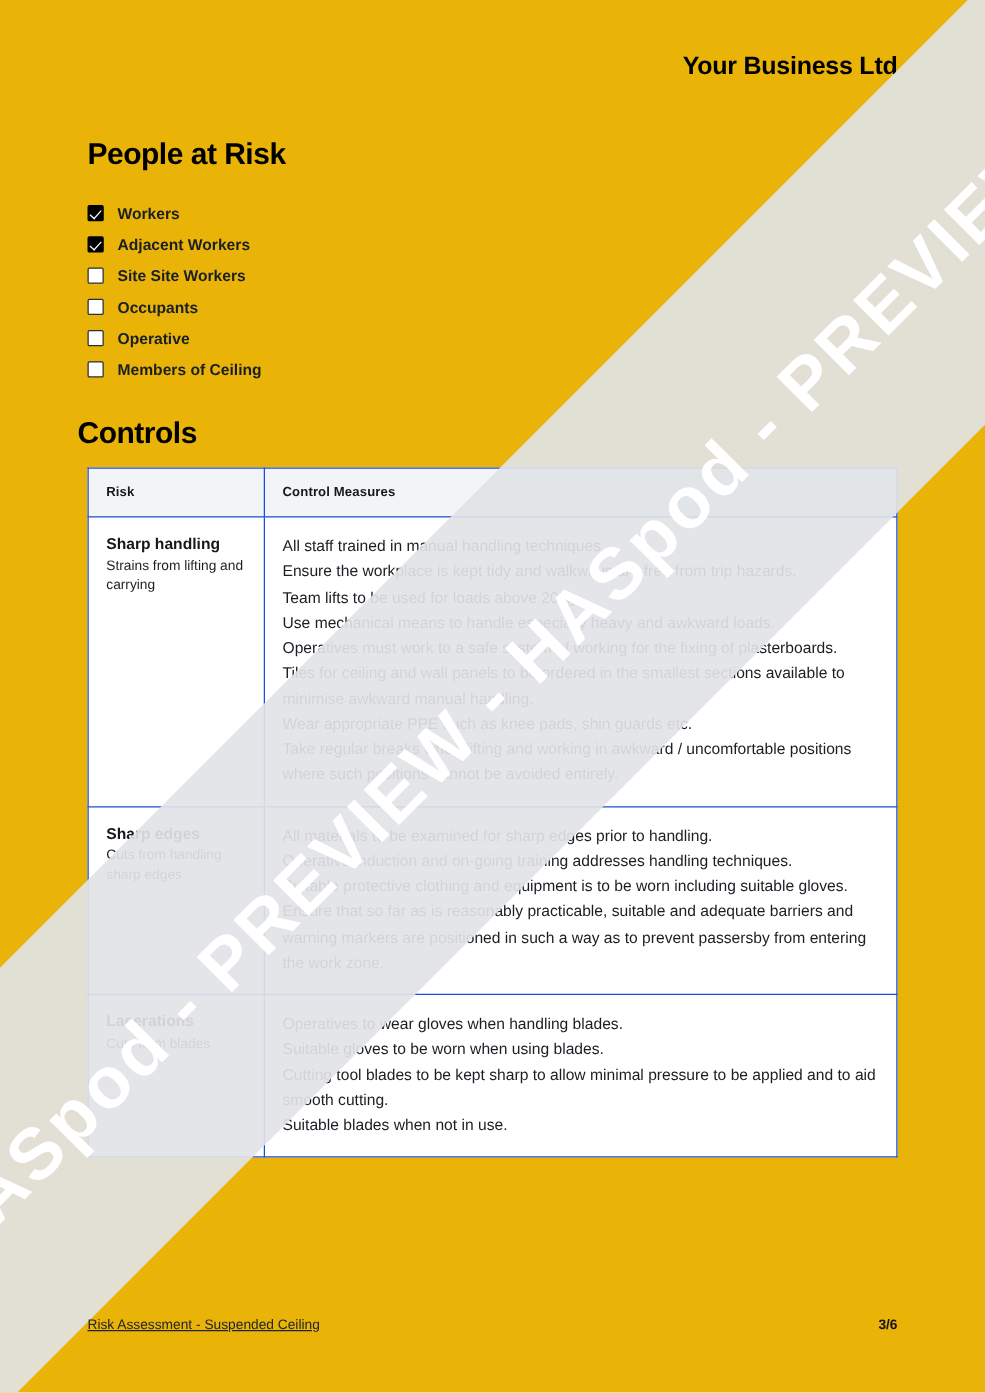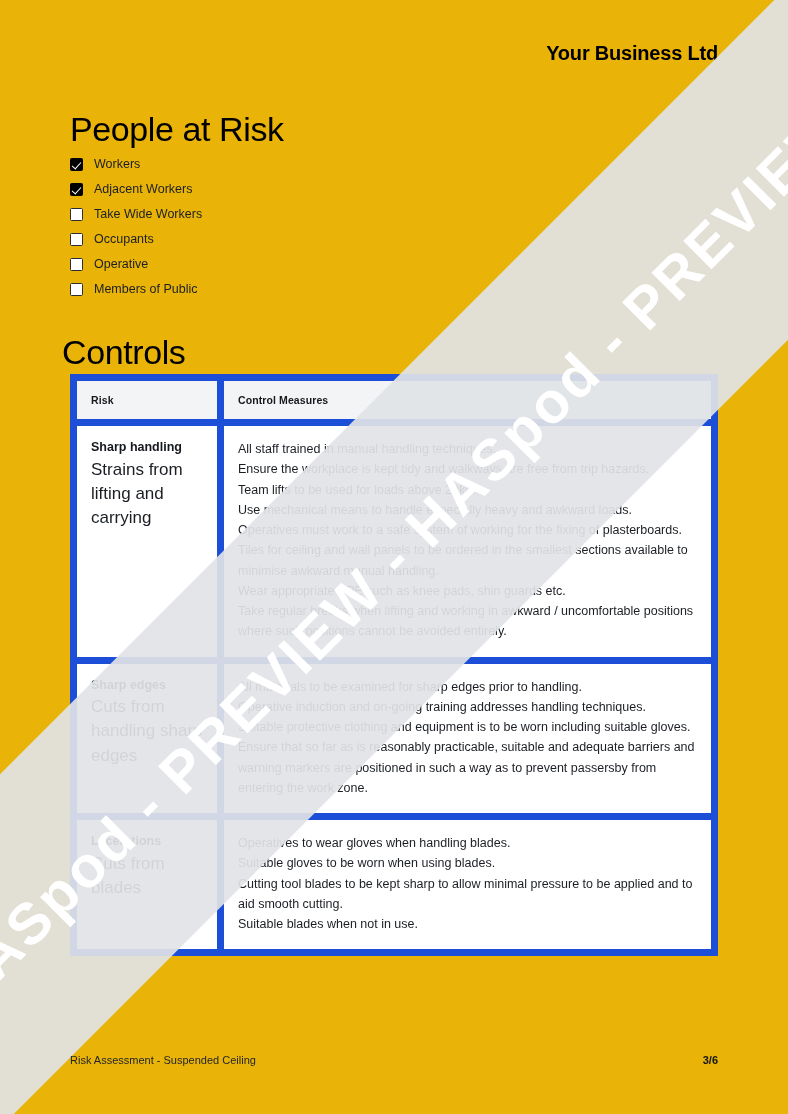--- a/index.html
+++ b/index.html
@@ -64,42 +64,43 @@
     text-align: right;
     z-index: 2;
   }
   .company-name {
     font-size: 20px;
     font-weight: 700;
     letter-spacing: -0.2px;
     color: #000000;
   }
   .section-title {
-    font-size: 34px;
-    font-weight: 400;
+    font-size: 24px;
+    font-weight: 700;
     letter-spacing: -0.4px;
     color: #000000;
     margin: 0;
   }
   #people-title { position: absolute; top: 110px; left: 70px; }
   #controls-title { position: absolute; top: 333px; left: 62px; }
 
   
   .checklist {
     position: absolute;
     top: 152px;
     left: 70px;
     list-style: none;
     margin: 0;
     padding: 0;
   }
   .checklist-item {
     display: flex;
-    align-items: center;
+    align-items: flex-end;
     height: 25px;
+    font-weight: bold;
   }
   .checkbox {
     width: 13px;
     height: 13px;
     box-sizing: border-box;
     border: 1.4px solid #2a2e33;
     border-radius: 1.5px;
     margin-right: 11px;
     flex: 0 0 auto;
     position: relative;
@@ -132,21 +133,21 @@
     top: 374px;
     left: 70px;
     width: 648px;
     border-collapse: collapse;
     border: 1px solid #e3e6ea;
     table-layout: fixed;
     background: #ffffff;
   }
   .controls-table th,
   .controls-table td {
-    border: 7px solid #1d4ed8;
+    border: 1px solid #1d4ed8;
     vertical-align: top;
     text-align: left;
   }
   .controls-table thead th {
     background: #f3f4f6;
     font-size: 10.5px;
     font-weight: 700;
     color: #15181c;
     padding: 13px 14px;
     letter-spacing: 0.1px;
@@ -156,21 +157,21 @@
     padding: 13px 14px 15px 14px;
   }
   .risk-name {
     font-size: 12.5px;
     font-weight: 700;
     color: #15181c;
     line-height: 1.42;
     margin: 0 0 1px 0;
   }
   .risk-desc {
-    font-size: 17px;
+    font-size: 11px;
     font-weight: 400;
     color: #1b1f24;
     line-height: 1.42;
     margin: 0;
   }
   .measure-list {
     margin: 0;
     padding: 0;
     list-style: none;
   }
@@ -187,20 +188,21 @@
     left: 70px;
     right: 70px;
     display: flex;
     justify-content: space-between;
     align-items: baseline;
     z-index: 6;
   }
   .footer-title {
     font-size: 11px;
     color: #22262b;
+    text-decoration: underline;
   }
   .footer-page {
     font-size: 11px;
     font-weight: 700;
     color: #111418;
   }
 </style>
 </head>
 <body>
 
@@ -216,33 +218,33 @@
       <li class="checklist-item">
         <span class="checkbox checked"></span>
         <span class="checklist-label">Workers</span>
       </li>
       <li class="checklist-item">
         <span class="checkbox checked"></span>
         <span class="checklist-label">Adjacent Workers</span>
       </li>
       <li class="checklist-item">
         <span class="checkbox"></span>
-        <span class="checklist-label">Take Wide Workers</span>
+        <span class="checklist-label">Site Site Workers</span>
       </li>
       <li class="checklist-item">
         <span class="checkbox"></span>
         <span class="checklist-label">Occupants</span>
       </li>
       <li class="checklist-item">
         <span class="checkbox"></span>
         <span class="checklist-label">Operative</span>
       </li>
       <li class="checklist-item">
         <span class="checkbox"></span>
-        <span class="checklist-label">Members of Public</span>
+        <span class="checklist-label">Members of Ceiling</span>
       </li>
     </ul>
 
   <h1 class="section-title" id="controls-title">Controls</h1>
 
   <table class="controls-table">
     <thead>
       <tr>
         <th class="col-risk">Risk</th>
         <th>Control Measures</th>

